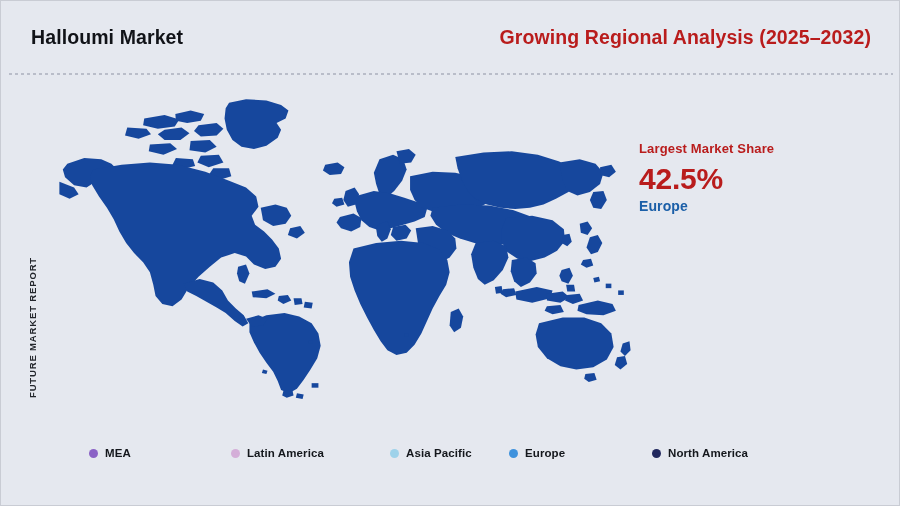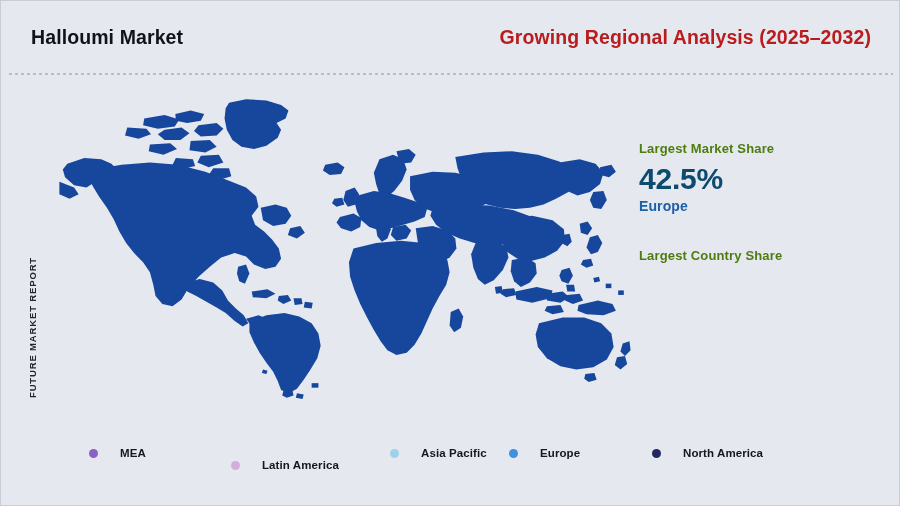--- a/index.html
+++ b/index.html
@@ -96,28 +96,28 @@
     position: absolute;
     left: 638px;
     top: 140px;
     width: 250px;
   }
   .stat-block { margin-bottom: 34px; }
   .stat-block:last-child { margin-bottom: 0; }
   .stat-label {
     font-size: 13px;
     font-weight: bold;
-    color: #4d7c0f;
+    color: #b91c1c;
     letter-spacing: 0.15px;
     margin-bottom: 7px;
   }
   .stat-value {
     font-size: 30px;
     font-weight: bold;
-    color: #0c4a6e;
+    color: #b91c1c;
     line-height: 1.08;
     letter-spacing: -0.2px;
     margin-bottom: 3px;
   }
   .stat-sub {
     font-size: 14px;
     font-weight: bold;
     color: #1b5fa8;
     letter-spacing: 0.1px;
   }
@@ -126,21 +126,21 @@
     position: absolute;
     left: 88px;
     top: 446px;
     width: 700px;
     height: 22px;
   }
   .legend-item {
     position: absolute;
     display: flex;
     align-items: center;
-    gap: 22px;
+    gap: 7px;
     white-space: nowrap;
   }
   .legend-dot {
     width: 9px;
     height: 9px;
     border-radius: 50%;
     flex: 0 0 auto;
   }
   .legend-label {
     font-size: 11.5px;
@@ -282,33 +282,32 @@
 
   <div class="stats-panel">
 
     <div class="stat-block">
       <div class="stat-label">Largest Market Share</div>
       <div class="stat-value">42.5%</div>
       <div class="stat-sub">Europe</div>
     </div>
 
     <div class="stat-block">
-      <div class="stat-label">Largest Country Share</div>
     </div>
 
   </div>
 
   <div class="legend">
 
     <div class="legend-item" style="left:0px;top:0px;">
       <span class="legend-dot" style="background: rgb(138, 98, 198);"></span>
       <span class="legend-label">MEA</span>
     </div>
 
-    <div class="legend-item" style="left:142px;top:12px;">
+    <div class="legend-item" style="left:142px;top:0px;">
       <span class="legend-dot" style="background: rgb(212, 174, 216);"></span>
       <span class="legend-label">Latin America</span>
     </div>
 
     <div class="legend-item" style="left:301px;top:0px;">
       <span class="legend-dot" style="background: rgb(158, 210, 234);"></span>
       <span class="legend-label">Asia Pacific</span>
     </div>
 
     <div class="legend-item" style="left:420px;top:0px;">

